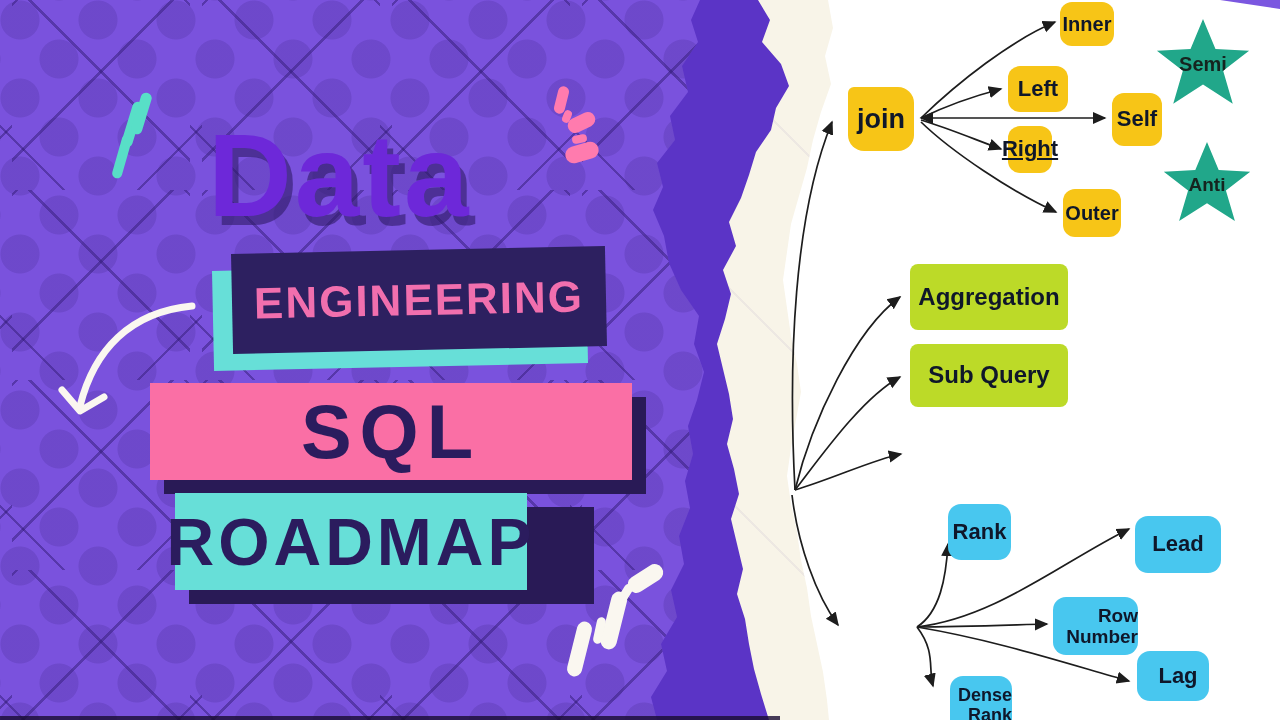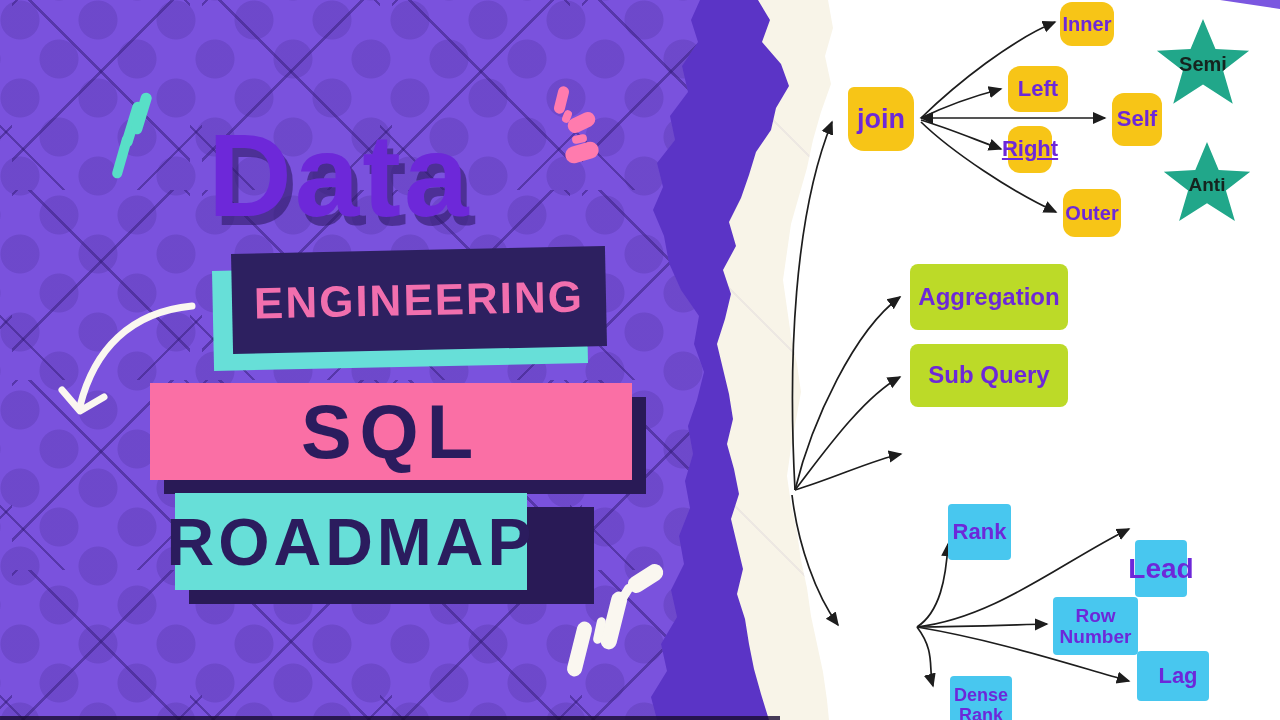--- a/index.html
+++ b/index.html
@@ -47,25 +47,25 @@
     position:absolute;left:19px;top:0;width:374px;height:100px;background:#2D2060;
     transform:rotate(-1.2deg);display:flex;align-items:center;justify-content:center;
   }
   .eng-text{color:#F16FAE;font-weight:bold;font-size:44px;letter-spacing:2px;}
   .block-wrap{position:absolute;}
   .block-shadow{position:absolute;left:14px;top:14px;background:#291A56;}
   .block-face{position:absolute;left:0;top:0;display:flex;align-items:center;justify-content:center;color:#2B1C5E;font-weight:bold;}
   
   .node{
     position:absolute;display:flex;align-items:center;justify-content:center;
-    text-align:center;font-weight:bold;color:#6d28d9;line-height:1.12;
+    text-align:right;font-weight:bold;color:#0f172a;line-height:1.12;
   }
   .n-yellow{background:#F7C517;border-radius:12px;}
   .n-green{background:#BCDA28;border-radius:8px;}
-  .n-blue{background:#48C7EF;border-radius:4px;}
+  .n-blue{background:#48C7EF;border-radius:13px;}
   .star{
     position:absolute;display:flex;align-items:center;justify-content:center;
     background:#21A78A;color:#15241F;font-weight:bold;
     clip-path:polygon(50% 0%,63% 33%,98% 35%,71% 57%,81% 93%,50% 72%,19% 93%,29% 57%,2% 35%,37% 33%);
   }
   .connectors{position:absolute;left:0;top:0;}
   
   .pill{position:absolute;border-radius:999px;}
   .pill-teal{background:#58DFC7;}
   .pill-pink{background:#FF7BAE;}
@@ -161,18 +161,18 @@
     <span>Semi</span>
   </div>
   <div class="star" style="left:1162px;top:142px;width:90px;height:85px;font-size:19px;">
     <span>Anti</span>
   </div>
 
   <div class="node n-green" style="left:910px;top:264px;width:158px;height:66px;font-size:24px;">Aggregation</div>
   <div class="node n-green" style="left:910px;top:344px;width:158px;height:63px;font-size:24px;">Sub Query</div>
 
   <div class="node n-blue" style="left:948px;top:504px;width:63px;height:56px;font-size:22px;">Rank</div>
-  <div class="node n-blue" style="left:1135px;top:540px;width:52px;height:57px;font-size:28px;">Lead</div>
+  <div class="node n-blue" style="left:1135px;top:516px;width:86px;height:57px;font-size:22px;">Lead</div>
   <div class="node n-blue" style="left:1053px;top:597px;width:85px;height:58px;font-size:19px;">Row Number</div>
   <div class="node n-blue" style="left:1137px;top:651px;width:62px;height:50px;font-size:22px;padding-left:10px;">Lag</div>
   <div class="node n-blue" style="left:950px;top:676px;width:62px;height:58px;font-size:18px;">Dense Rank</div>
 
 </div>
 
 </body></html>

